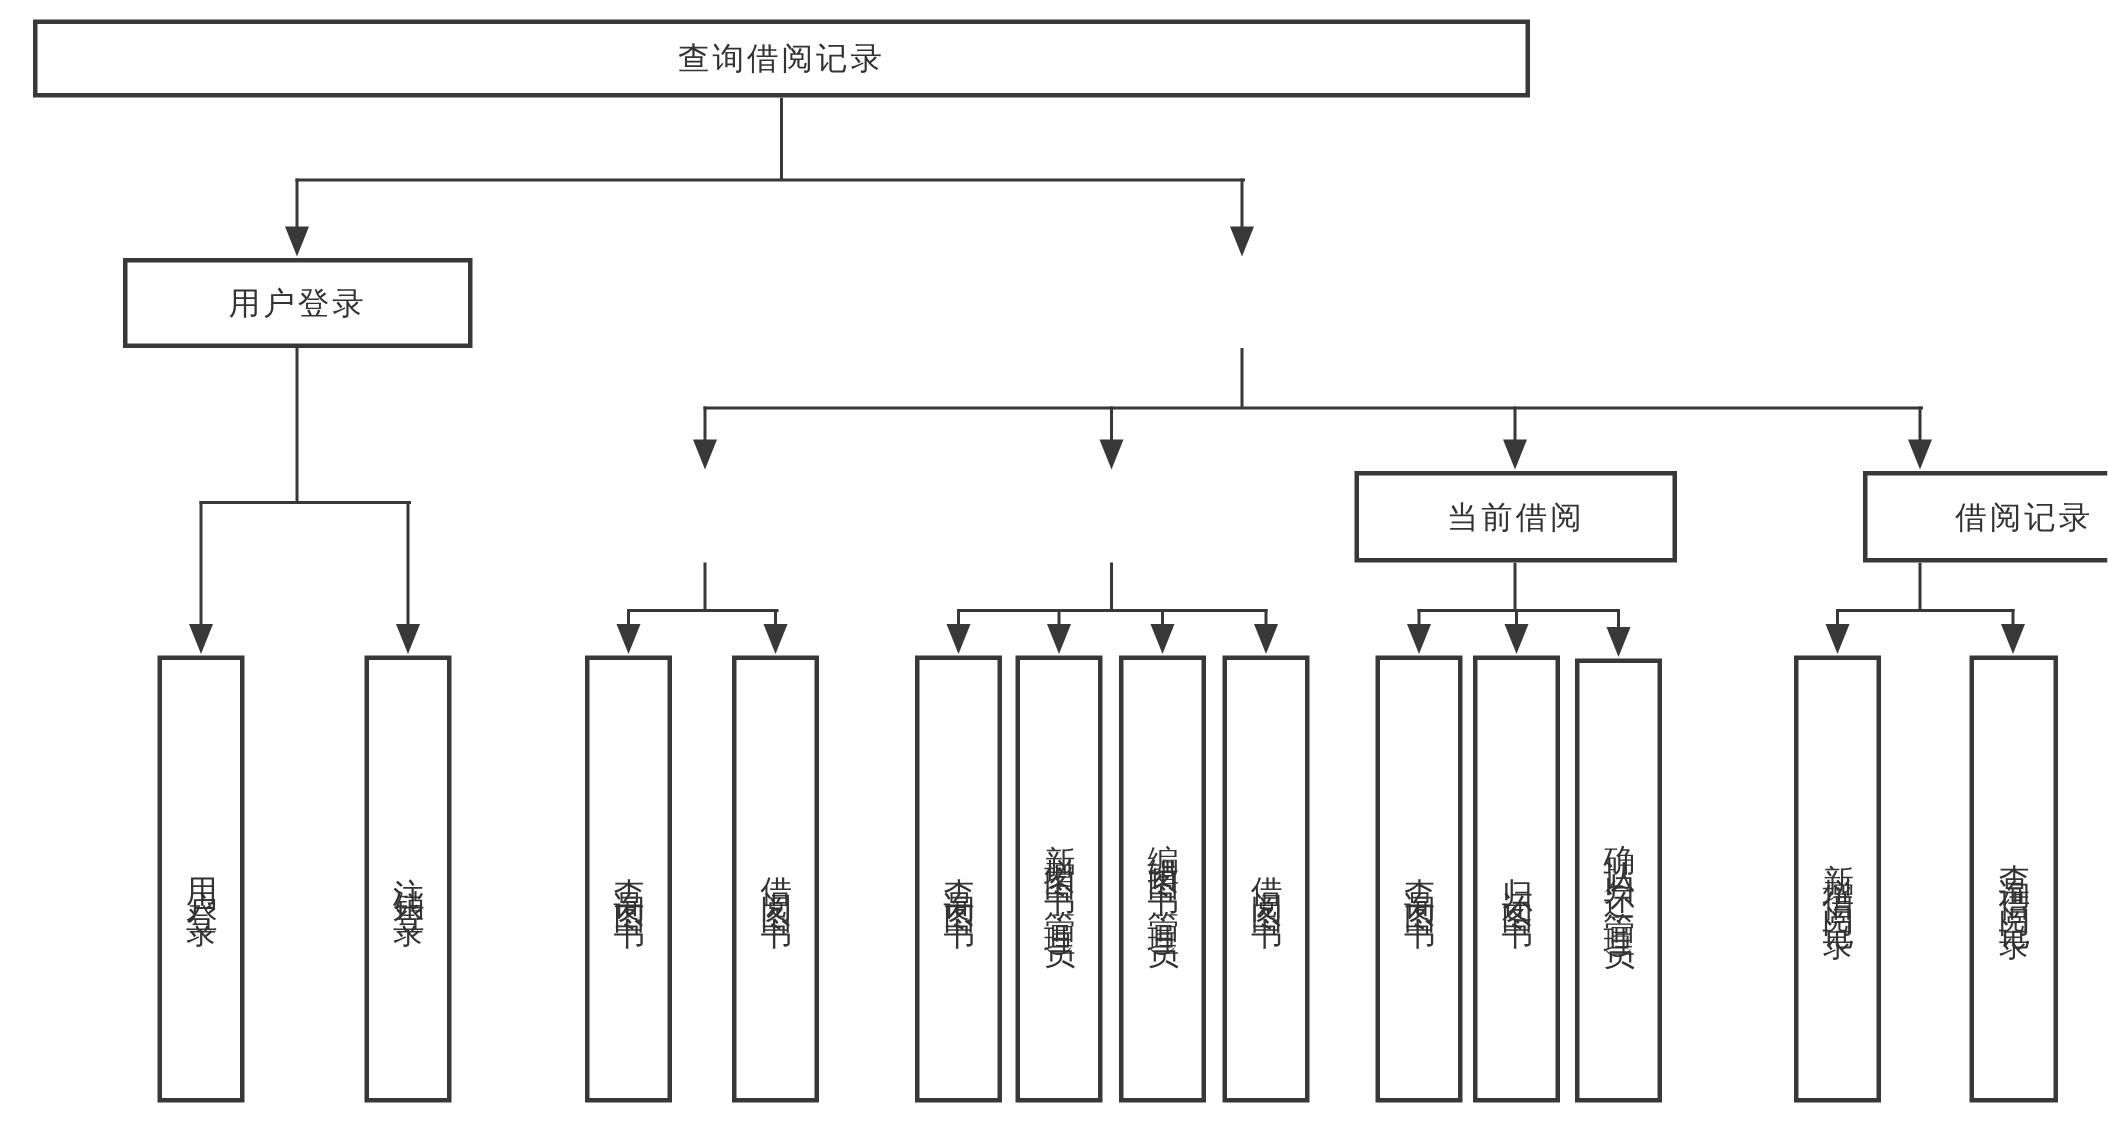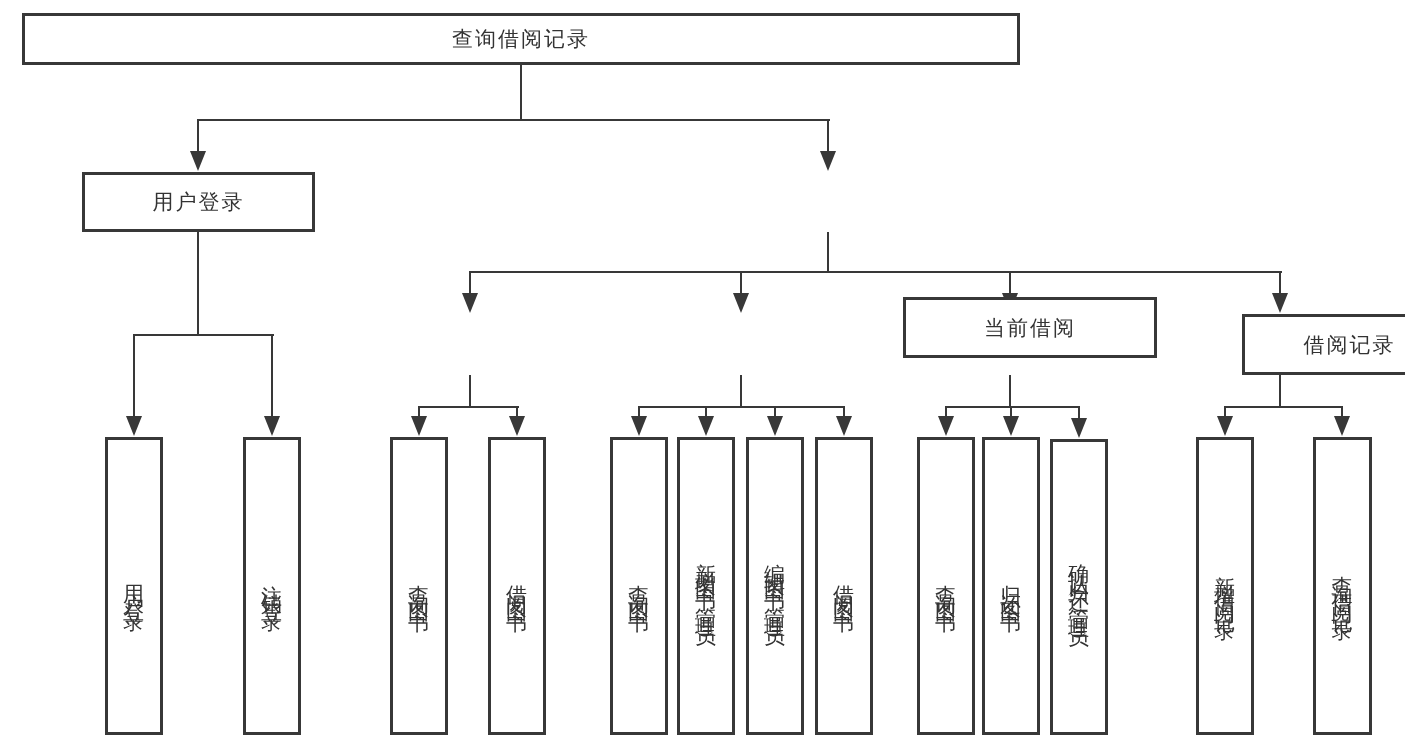--- a/index.html
+++ b/index.html
@@ -35,21 +35,21 @@
 <div id="canvas" style="--line: #383838; --text: #333333; --wm: #b5b5b5; --bg: #ffffff;">
 
   <div class="node" style="left:22px;top:13px;width:998px;height:52px">
     <span>查询借阅记录</span>
   </div>
 
   <div class="node" style="left:82px;top:172px;width:233px;height:60px">
     <span>用户登录</span>
   </div>
 
-  <div class="node" style="left:903px;top:297px;width:254px;height:61px">
+  <div class="node" style="left:903px;top:314px;width:215px;height:61px">
     <span>当前借阅</span>
   </div>
   <div class="node" style="left:1242px;top:314px;width:215px;height:61px">
     <span>借阅记录</span>
   </div>
 
   <div class="node v" style="left:105px;top:437px;width:58px;height:298px">
     <span>用户登录</span>
   </div>
   <div class="node v" style="left:243px;top:437px;width:58px;height:298px">

